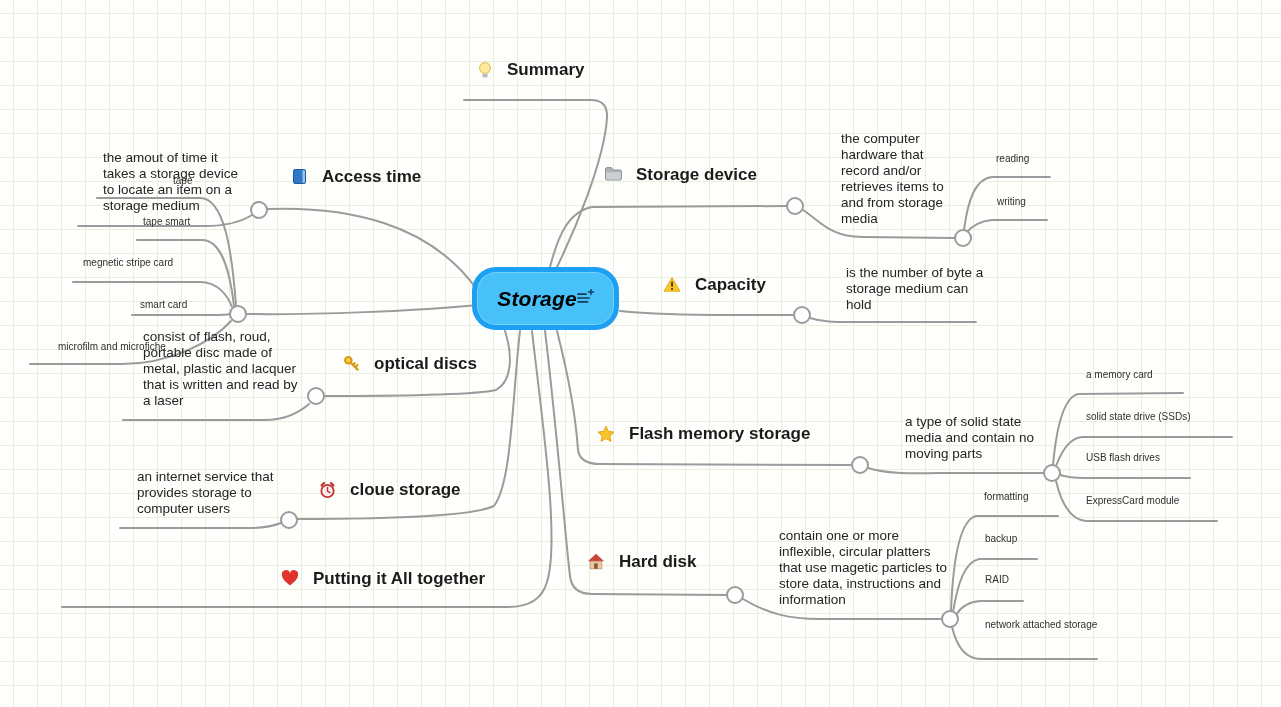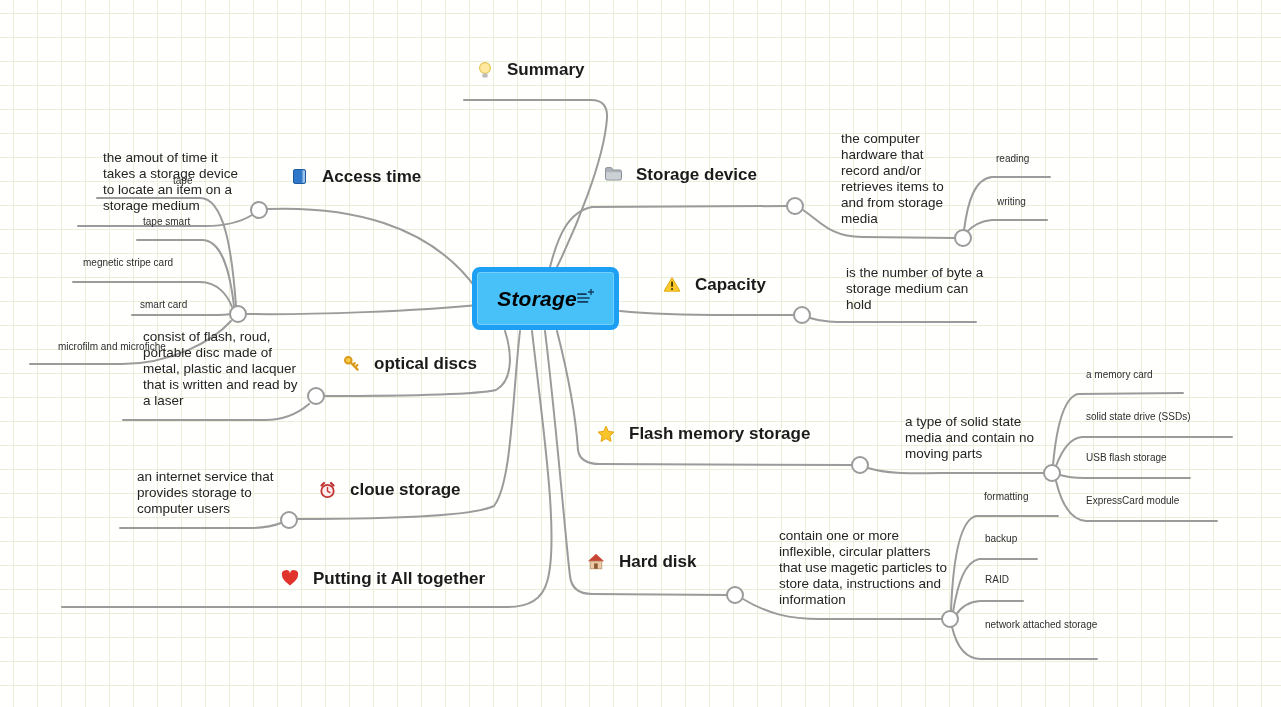--- a/index.html
+++ b/index.html
@@ -17,21 +17,21 @@
   }
   svg.edges { position:absolute; left:0; top:0; }
   svg.edges path { fill:none; stroke:#9B9B9B; stroke-width:2; stroke-linecap:round; }
   svg.edges circle.handle { fill:#FFFFFF; stroke:#9B9B9B; stroke-width:2; }
 
   .root-node {
     position:absolute; left:472px; top:267px; width:147px; height:63px;
     box-sizing:border-box;
     background:#47C1F7;
     border:5px solid #1D9FF3;
-    border-radius:8px;
+    border-radius:24px;
     display:flex; align-items:center; justify-content:center; 
     box-shadow: inset 0 0 0 1px rgba(255,255,255,.25);
   }
   .root-label { font-size:21px; font-weight:700; font-style:italic; color:#000; letter-spacing:.2px; }
 
   .topic {
     position:absolute; display:flex; align-items:flex-start; gap:14px;
     font-size:17px; font-weight:700; color:#1B1B1B; white-space:nowrap; line-height:20px;
   }
   .topic .ticon { display:inline-block; margin-top:1px; }
@@ -224,21 +224,21 @@
   <div class="child" style="left:143px;top:213px">tape smart</div>
   <div class="child" style="left:83px;top:254px">megnetic stripe card</div>
   <div class="child" style="left:140px;top:296px">smart card</div>
   <div class="child" style="left:58px;top:338px">microfilm and microfiche</div>
 
   <div class="child" style="left:996px;top:150px">reading</div>
   <div class="child" style="left:997px;top:193px">writing</div>
 
   <div class="child" style="left:1086px;top:366px">a memory card</div>
   <div class="child" style="left:1086px;top:408px">solid state drive (SSDs)</div>
-  <div class="child" style="left:1086px;top:449px">USB flash storage</div>
+  <div class="child" style="left:1086px;top:449px">USB flash drives</div>
   <div class="child" style="left:1086px;top:492px">ExpressCard module</div>
 
   <div class="child" style="left:984px;top:488px">formatting</div>
   <div class="child" style="left:985px;top:530px">backup</div>
   <div class="child" style="left:985px;top:571px">RAID</div>
   <div class="child wrap" style="left:985px;top:616px;width:125px">network attached storage</div>
 
   <div class="note" style="left:93px;top:150px;width:148px">the amout of time it takes a storage device to locate an item on a storage medium</div>
   <div class="note" style="left:831px;top:131px;width:120px">the computer hardware that record and/or retrieves items to and from storage media</div>
   <div class="note" style="left:836px;top:265px;width:148px">is the number of byte a storage medium can hold</div>

